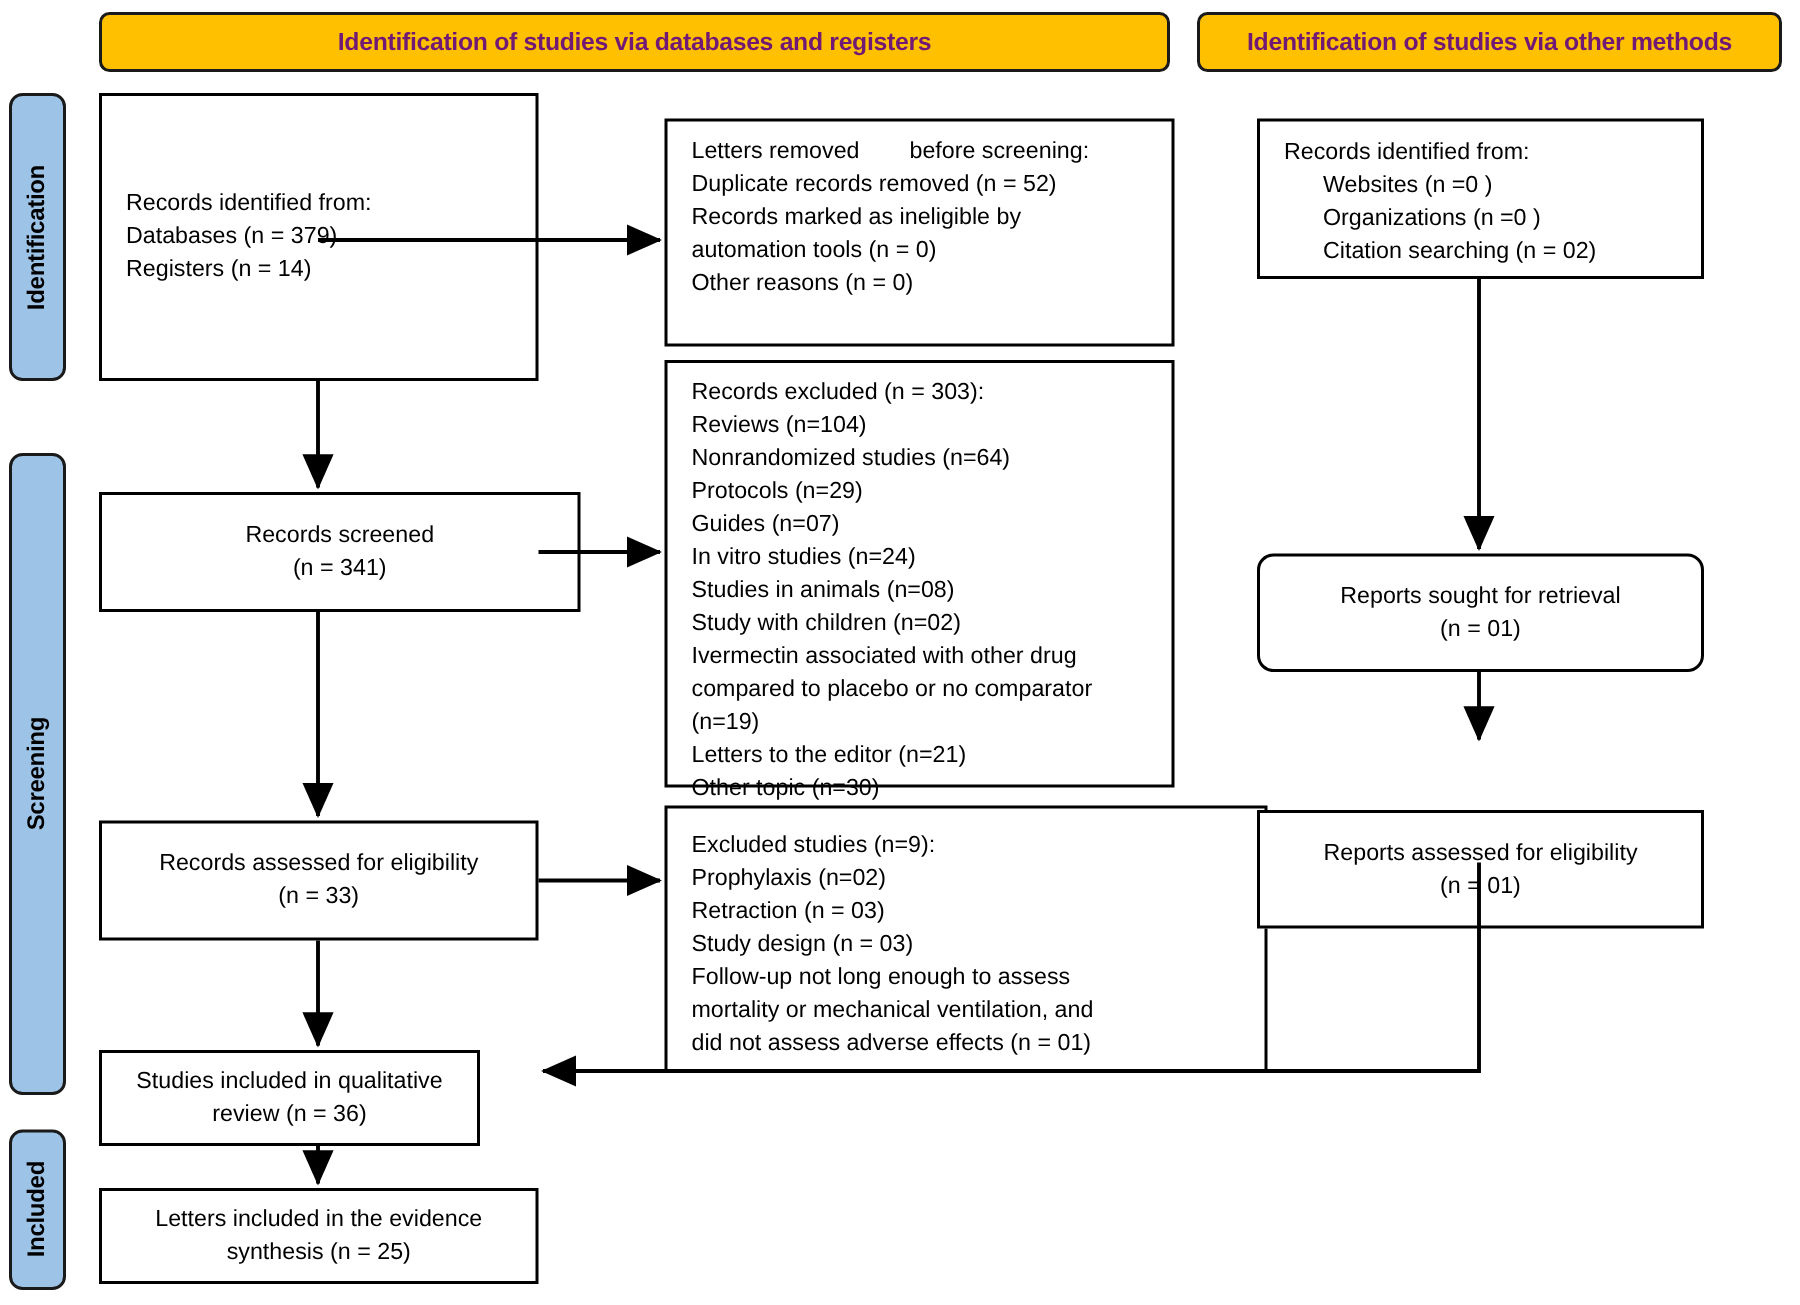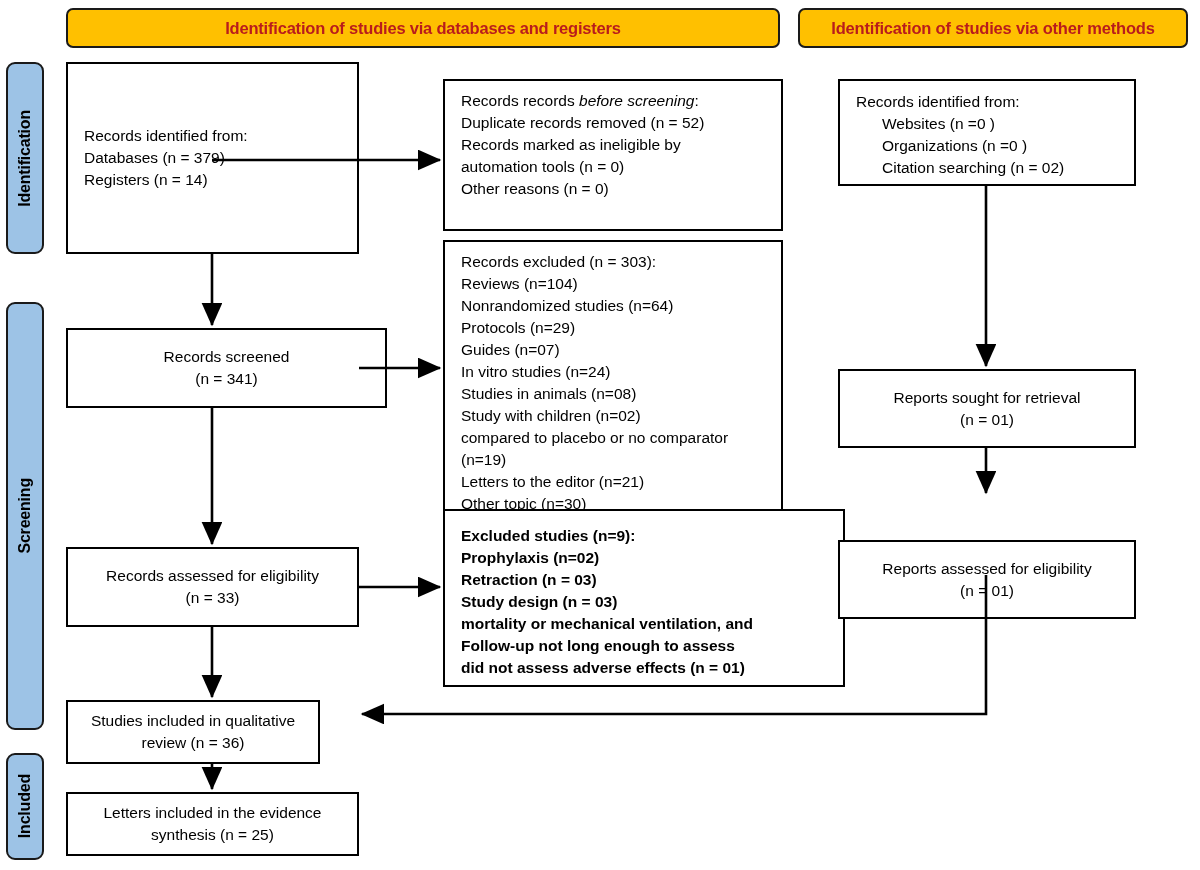--- a/index.html
+++ b/index.html
@@ -20,21 +20,21 @@
   .banner {
     position: absolute;
     background: #FFC000;
     border: 2px solid #1a1a1a;
     border-radius: 7px;
     display: flex;
     align-items: center;
     justify-content: center;
     font-weight: bold;
     font-size: 16.5px;
-    color: #b91c1c;
+    color: #701a75;
     letter-spacing: -0.2px;
     box-sizing: border-box;
   }
   .stage {
     position: absolute;
     background: #9DC3E6;
     border: 2px solid #1a1a1a;
     border-radius: 9px;
     box-sizing: border-box;
     display: flex;
@@ -77,21 +77,21 @@
   }
   .box.lefttop .inner {
     text-align: left;
     top: 9px;
     padding: 0 6px 0 16px;
   }
   .indent {
     padding-left: 26px;
   }
   .ital {
-    font-style: italic;
+    margin-left: 29px;
   }
   svg.edges {
     position: absolute;
     left: 0;
     top: 0;
     width: 1200px;
     height: 870px;
     pointer-events: none;
   }
 </style>
@@ -151,67 +151,68 @@
 
   <div class="box center" style="left:66px; top:792px; width:293px; height:64px;">
     <div class="inner">
       <div>Letters included in the evidence</div>
       <div>synthesis (n = 25)</div>
     </div>
   </div>
 
   <div class="box lefttop" style="left:443px; top:79px; width:340px; height:152px;">
     <div class="inner">
-      <div><span>Records records </span><span class="ital">before screening</span><span>:</span></div>
+      <div><span>Letters removed </span><span class="ital">before screening</span><span>:</span></div>
       <div>Duplicate records removed  (n = 52)</div>
       <div>Records marked as ineligible by</div>
       <div>automation tools (n = 0)</div>
       <div>Other reasons (n = 0)</div>
     </div>
   </div>
 
   <div class="box lefttop" style="left:443px; top:240px; width:340px; height:285px;">
     <div class="inner">
       <div>Records excluded (n = 303):</div>
       <div>Reviews (n=104)</div>
       <div>Nonrandomized studies (n=64)</div>
       <div>Protocols (n=29)</div>
       <div>Guides (n=07)</div>
       <div>In vitro studies (n=24)</div>
       <div>Studies in animals (n=08)</div>
       <div>Study with children (n=02)</div>
+      <div>Ivermectin associated with other drug</div>
       <div>compared to placebo or no comparator</div>
       <div>(n=19)</div>
       <div>Letters to the editor (n=21)</div>
       <div>Other topic (n=30)</div>
     </div>
   </div>
 
-  <div class="box lefttop" style="left:443px; top:509px; width:402px; height:178px;font-weight:bold;">
+  <div class="box lefttop" style="left:443px; top:537px; width:402px; height:178px;">
     <div class="inner" style="top:14px;">
       <div>Excluded studies (n=9):</div>
       <div>Prophylaxis (n=02)</div>
       <div>Retraction (n = 03)</div>
       <div>Study design (n = 03)</div>
+      <div>Follow-up not long enough to assess</div>
       <div>mortality or mechanical ventilation, and</div>
-      <div>Follow-up not long enough to assess</div>
       <div>did not assess adverse effects (n = 01)</div>
     </div>
   </div>
 
   <div class="box lefttop" style="left:838px; top:79px; width:298px; height:107px;">
     <div class="inner" style="top:10px;">
       <div>Records identified from:</div>
       <div class="indent">Websites (n =0 )</div>
       <div class="indent">Organizations (n =0 )</div>
       <div class="indent">Citation searching (n = 02)</div>
     </div>
   </div>
 
-  <div class="box center" style="left:838px; top:369px; width:298px; height:79px;">
+  <div class="box center" style="left:838px; top:369px; width:298px; height:79px;border-radius:11px;">
     <div class="inner">
       <div>Reports sought for retrieval</div>
       <div>(n = 01)</div>
     </div>
   </div>
 
   <div class="box center" style="left:838px; top:496px; width:298px; height:79px;margin-top:44px;">
     <div class="inner">
       <div>Reports assessed for eligibility</div>
       <div>(n = 01)</div>

